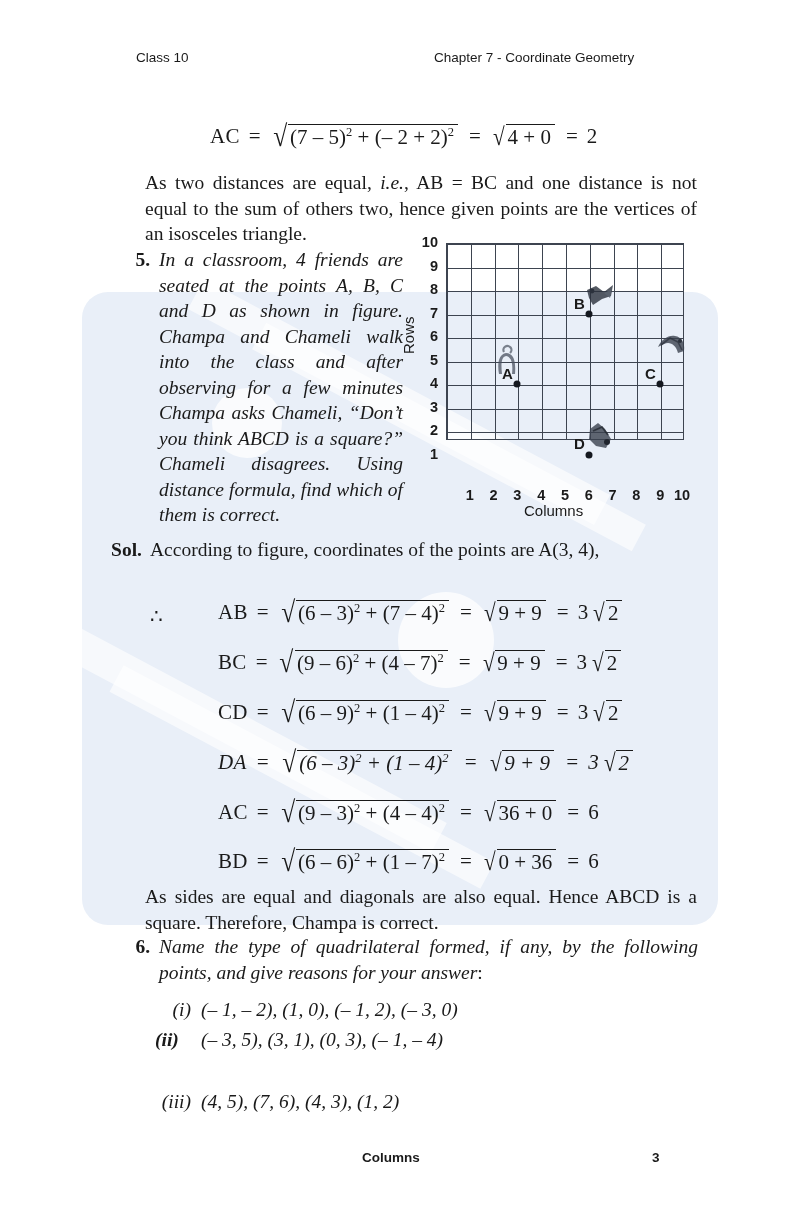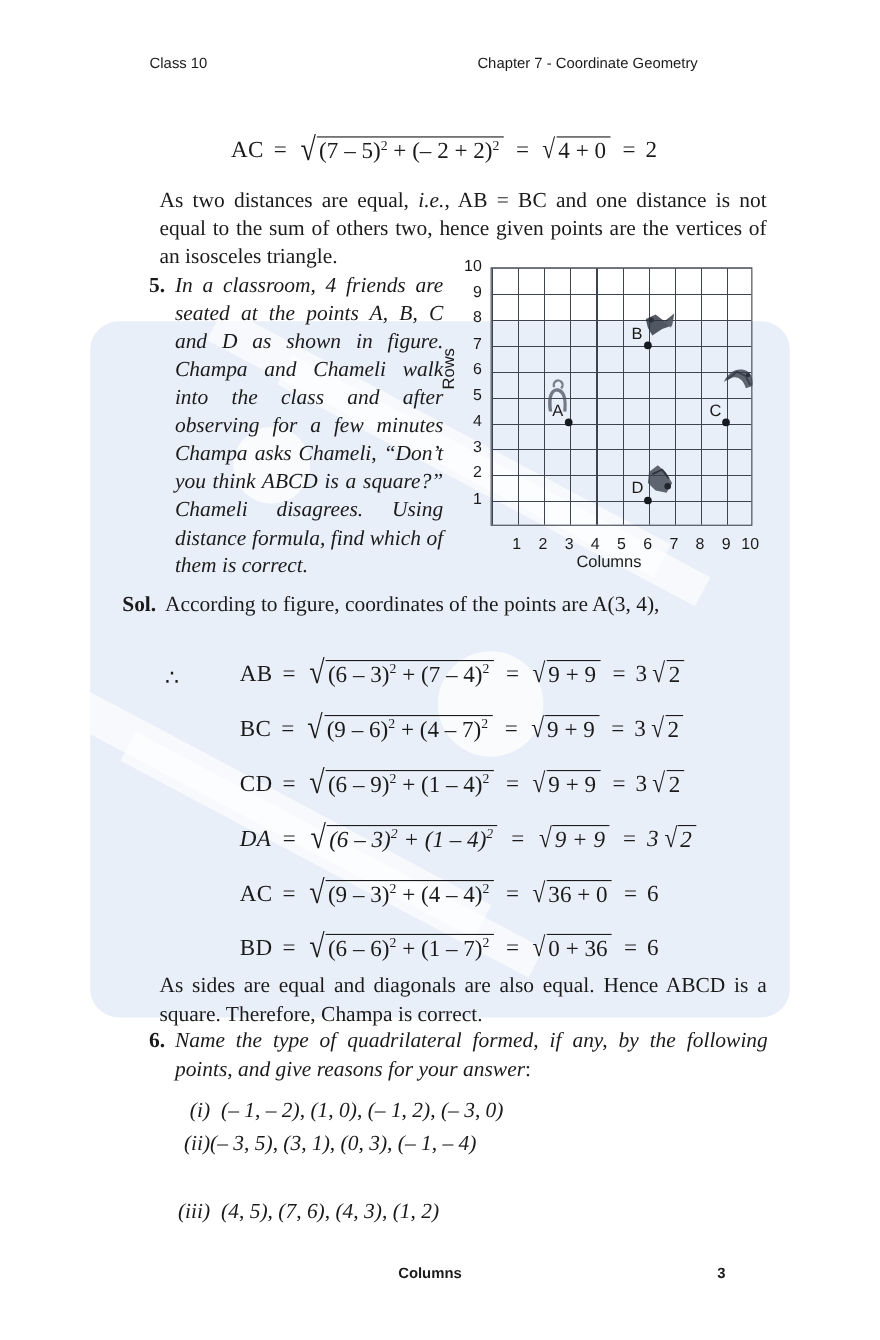--- a/index.html
+++ b/index.html
@@ -129,21 +129,22 @@
     left: 404px;
     top: 236px;
     width: 296px;
     height: 286px;
   }
   .grid-wrap {
     position: absolute;
     left: 42px;
     top: 7px;
     width: 238px;
-    height: 235px;
+    height: 197px;
+    font-weight: bold;
   }
   .grid {
     position: absolute;
     inset: 0;
     border: 1.6px solid #3d4450;
     box-sizing: border-box;
     background:
       repeating-linear-gradient(to right,  #3d4450 0 1px, transparent 1px 23.8px),
       repeating-linear-gradient(to bottom, #3d4450 0 1px, transparent 1px 23.5px);
   }
@@ -417,21 +418,21 @@
       <span>Name the type of quadrilateral formed, if any, by the following points, and give reasons for your answer</span><span style="font-style:normal">:</span>
     </div>
   </div>
 
   <div class="q-row" style="left:155px; top:997px;">
     <div class="q-body ital" style="width:36px; text-align:right; margin-right:10px;">(i)</div>
     <div class="q-body ital">(– 1, – 2), (1, 0), (– 1, 2), (– 3, 0)</div>
   </div>
 
   <div class="q-row" style="left:155px; top:1027px;">
-    <div class="q-body ital" style="width:36px; text-align:right; ">(ii)</div>
+    <div class="q-body ital" style="width:36px; margin-right:10px;font-weight:bold;">(ii)</div>
     <div class="q-body ital">(– 3, 5), (3, 1), (0, 3), (– 1, – 4)</div>
   </div>
 
   <div class="q-row" style="left:155px; top:1057px;margin-top:32px;">
     <div class="q-body ital" style="width:36px; text-align:right; margin-right:10px;">(iii)</div>
     <div class="q-body ital">(4, 5), (7, 6), (4, 3), (1, 2)</div>
   </div>
 
   <div class="footer">
     <span class="f-center">Columns</span>

